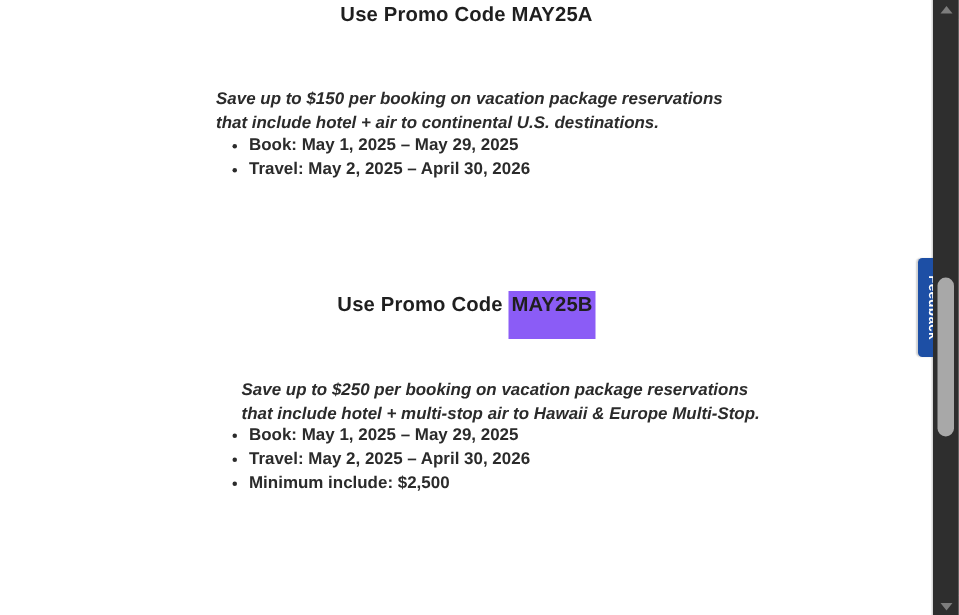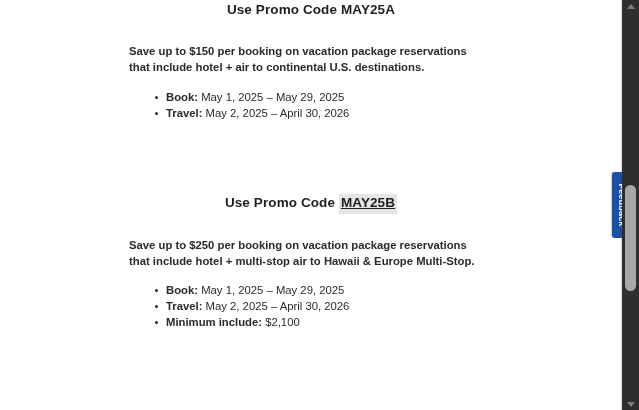--- a/index.html
+++ b/index.html
@@ -30,33 +30,33 @@
     text-align: center;
     font-size: 13.5px;
     font-weight: bold;
     color: #1f1f1f;
     letter-spacing: 0.1px;
     margin: 0;
     line-height: 1.25;
   }
 
   .promo-code-hl {
-    background: #e5e5e5;
+    background: #8b5cf6;
     color: #1f1f1f;
-    padding: 1px 2px 4px 2px;
-    text-decoration: underline;
+    padding: 1px 2px 16px 2px;
   }
 
   .promo-intro {
     font-size: 11.3px;
     font-weight: bold;
     color: #2b2b2b;
     line-height: 1.45;
-    margin: 0;
+    margin: 15px;
     width: 358px;
+    font-style: italic;
   }
 
   ul.promo-list {
     list-style: none;
     margin: 0;
     padding: 0;
     font-size: 11.3px;
     line-height: 1.32;
     color: #2b2b2b;
   }
@@ -73,36 +73,36 @@
     width: 3px;
     height: 3px;
     border-radius: 50%;
     background: #2b2b2b;
   }
   ul.promo-list li .lbl {
     font-weight: bold;
     margin-top: 16px;
   }
   ul.promo-list li .val {
-    font-weight: normal;
+    font-weight: bold;
   }
   ul.promo-list li.wrap {
     line-height: 1.38;
   }
 
   
   #section-a { position: absolute; left: 0; top: 0; width: 622px; }
   #heading-a { position: absolute; left: 131px; top: 2px; width: 360px; }
   #intro-a   { position: absolute; left: 129px; top: 43px; }
   #list-a    { position: absolute; left: 152px; top: 90px; width: 380px; }
 
   
   #section-b { position: absolute; left: 0; top: 0; width: 622px; }
   #heading-b { position: absolute; left: 131px; top: 195px; width: 360px; }
-  #intro-b   { position: absolute; left: 129px; top: 237px; }
+  #intro-b   { position: absolute; left: 146px; top: 237px; }
   #list-b    { position: absolute; left: 152px; top: 283px; width: 380px; }
 
   
   #feedback-tab {
     position: absolute;
     left: 612px;
     top: 172px;
     width: 19px;
     height: 66px;
     background: #1d4fa5;
@@ -214,21 +214,21 @@
 
   <div id="section-b">
 
     <h2 id="heading-b" class="promo-heading"><span>Use Promo Code </span><span class="promo-code-hl">MAY25B</span></h2>
 
     <p id="intro-b" class="promo-intro">Save up to $250 per booking on vacation package reservations that include hotel + multi-stop air to Hawaii &amp; Europe Multi-Stop.</p>
 
     <ul id="list-b" class="promo-list">
       <li><span class="lbl">Book:</span><span class="val"> May 1, 2025 – May 29, 2025</span></li>
       <li><span class="lbl">Travel:</span><span class="val"> May 2, 2025 – April 30, 2026</span></li>
-      <li><span class="lbl">Minimum include:</span><span class="val"> $2,100</span></li>
+      <li><span class="lbl">Minimum include:</span><span class="val"> $2,500</span></li>
     </ul>
   </div>
 
 </div>
 
 <div id="edge-line"></div>
 
 <div id="feedback-tab">
   <span class="fb-text">Feedback</span>
 </div>

